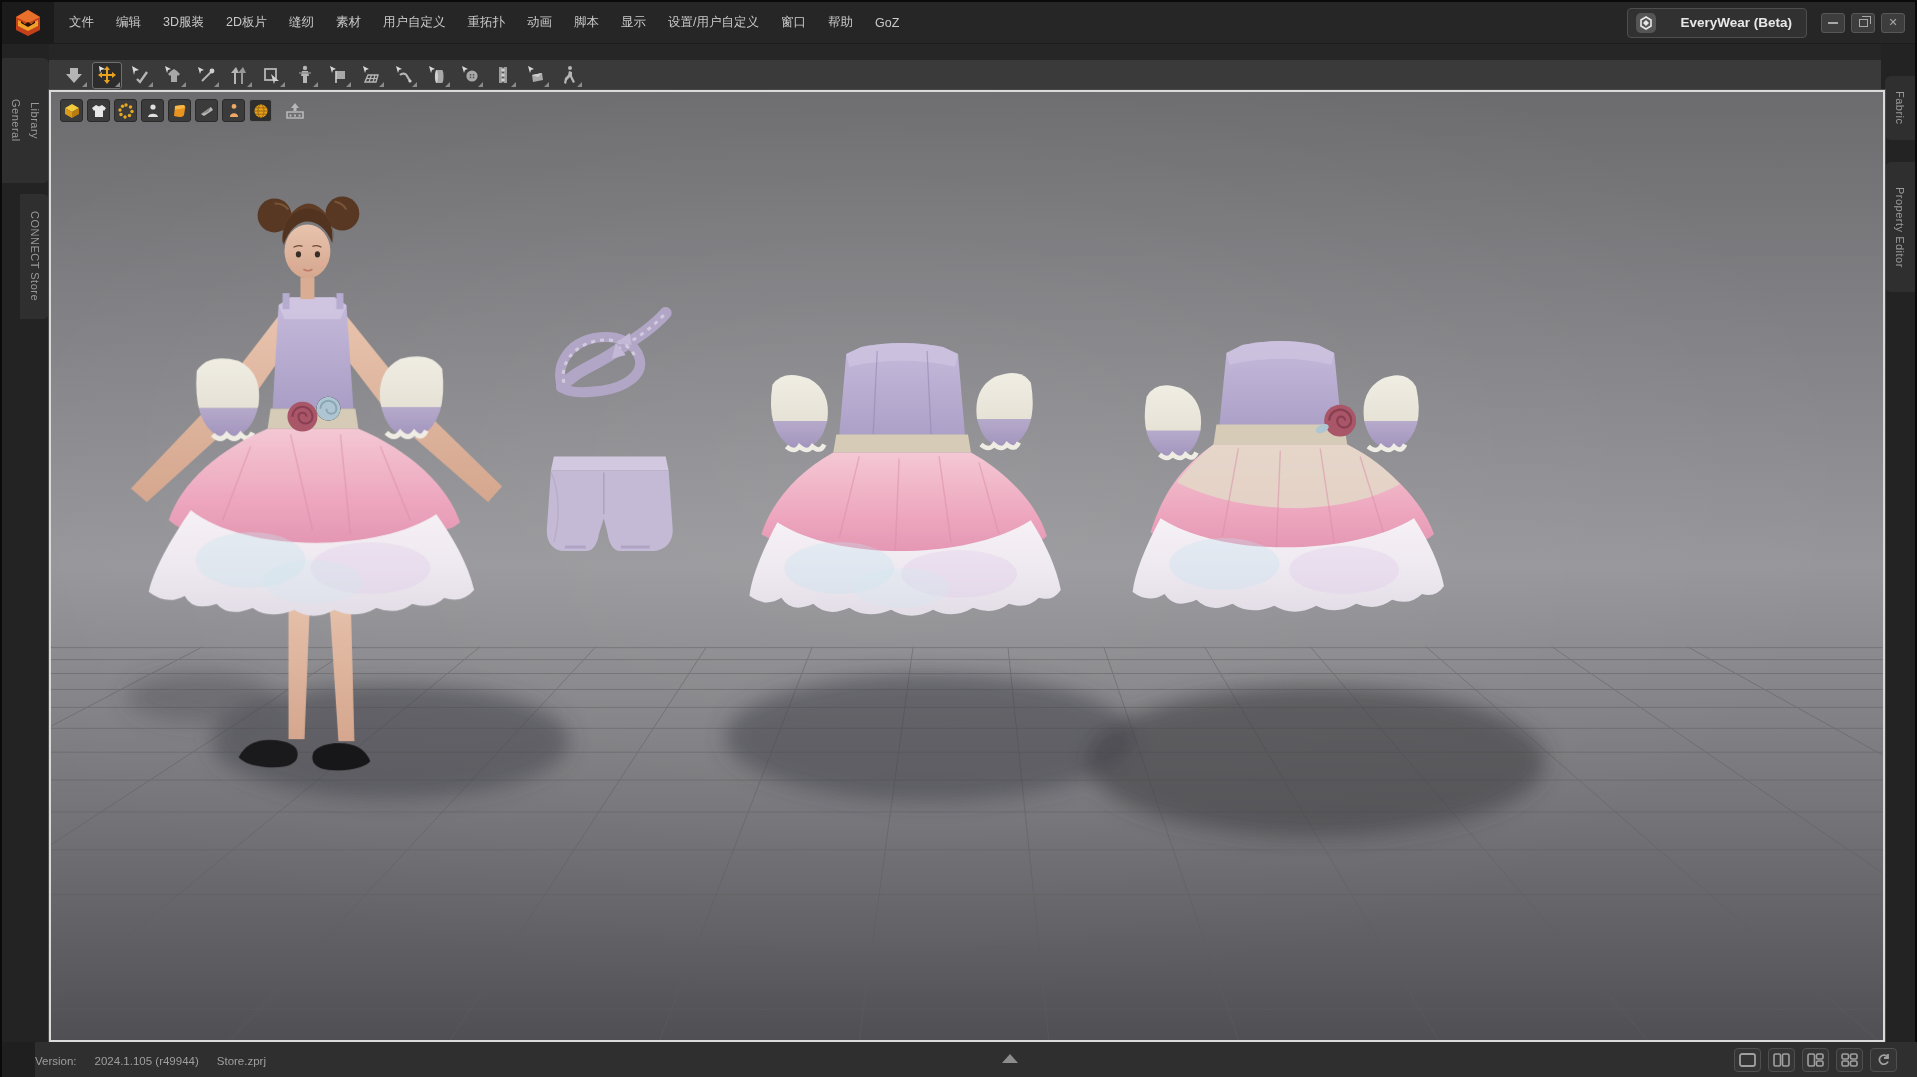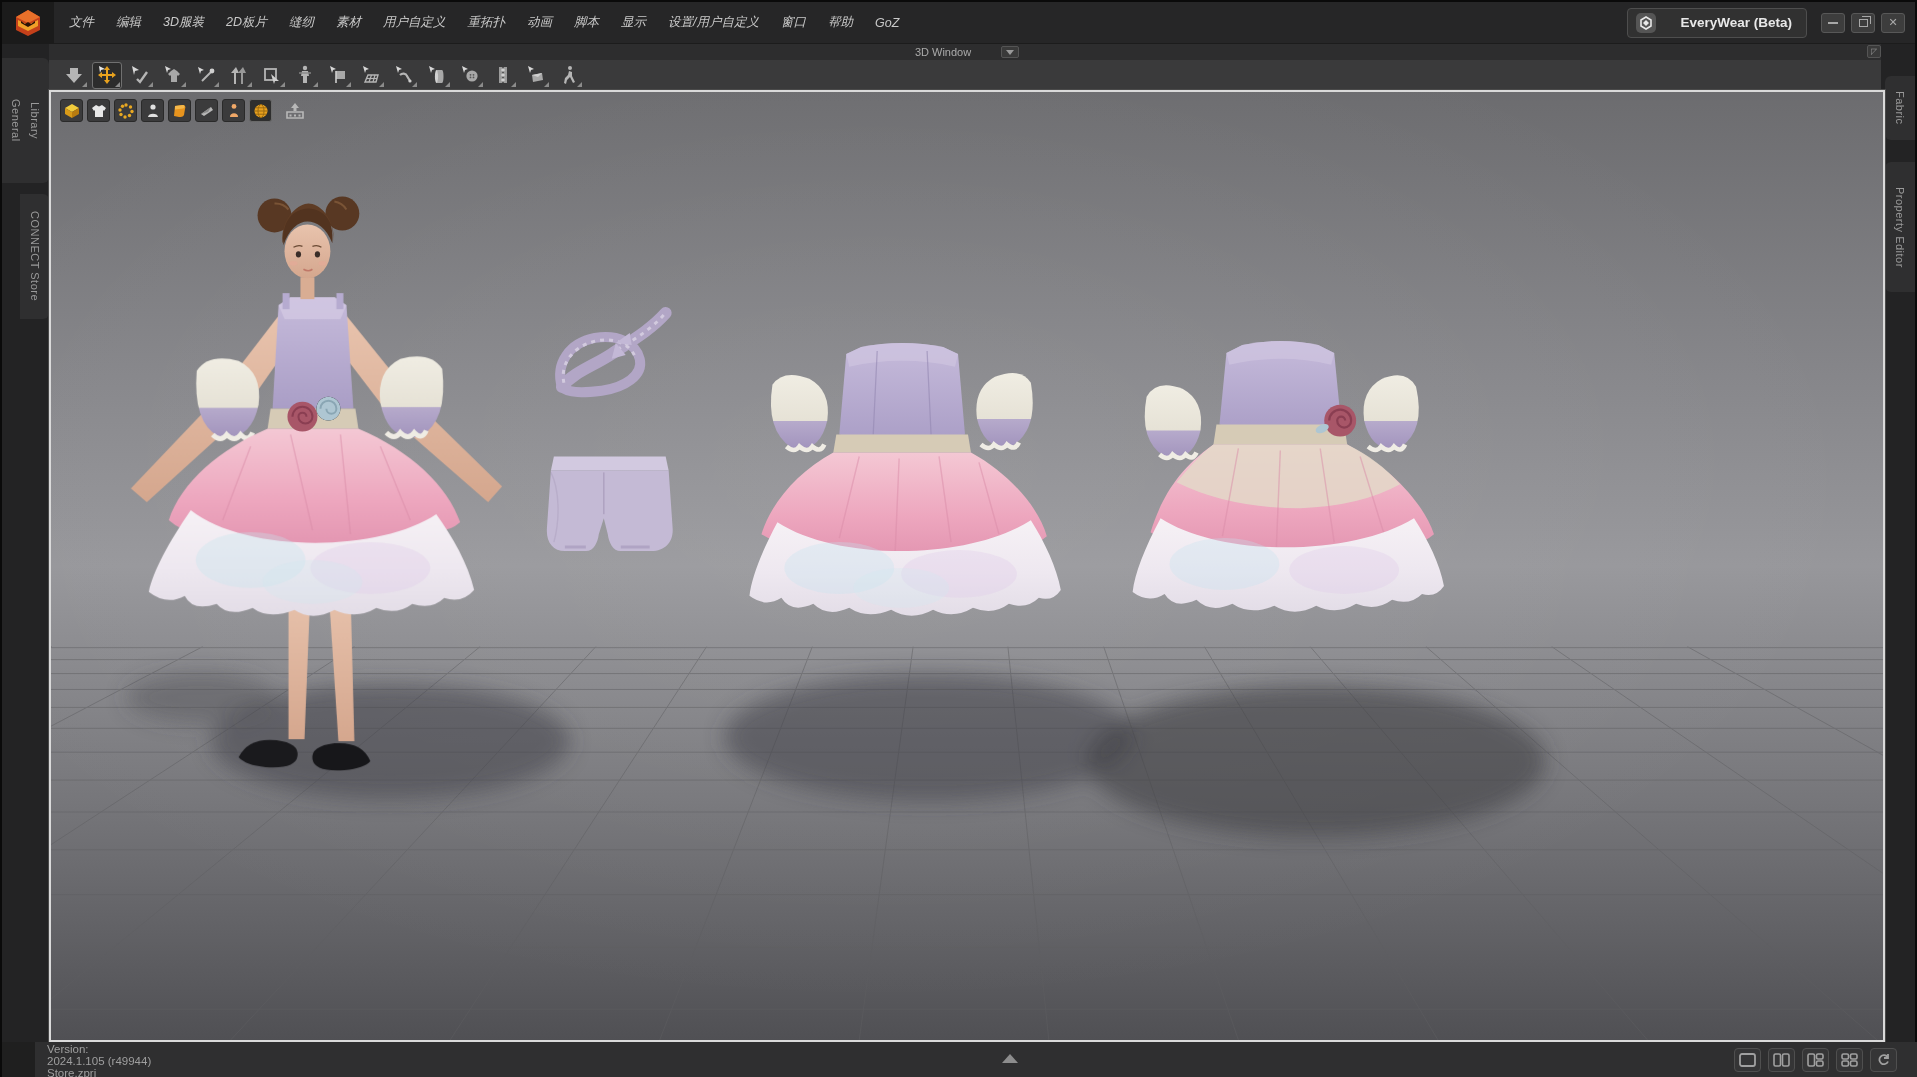--- a/index.html
+++ b/index.html
@@ -5,21 +5,21 @@
   * { margin:0; padding:0; box-sizing:border-box; }
   html,body { width:1917px; height:1077px; background:#000; overflow:hidden;
               font-family:"Liberation Sans", sans-serif; }
   .window { position:absolute; left:0; top:0; width:1917px; height:1077px;
             background:#262627; border:2px solid #0a0a0a; }
 
   
   .menubar { position:absolute; left:0; top:0; width:100%; height:42px;
              background:#262627; display:flex; align-items:center; border-bottom:1px solid #1c1c1c; }
   .logo-block { width:52px; height:42px; background:#1b1b1b; display:flex; align-items:center; justify-content:center; }
-  .menu-items { display:flex; align-items:flex-end; height:100%; margin-left:4px;font-style:italic; }
+  .menu-items { display:flex; align-items:flex-end; height:100%; margin-left:4px; }
   .menu-item { color:#c9c9c9; font-size:12.5px; padding:0 11px; height:100%;
                display:flex; align-items:center; cursor:default; white-space:nowrap; }
   .menubar-spacer { flex:1; }
   .everywear-btn { display:flex; align-items:center; gap:24px; background:#313131;
                    border:1px solid #4e4e4e; border-radius:4px; height:30px; padding:0 14px 0 8px; margin-right:14px; }
   .everywear-badge { width:20px; height:20px; border-radius:5px; background:#555;
                      display:flex; align-items:center; justify-content:center; }
   .everywear-label { color:#e8e8e8; font-size:13.5px; font-weight:bold; }
   .win-controls { display:flex; gap:6px; margin-right:10px; }
   .win-btn { width:24px; height:20px; background:#3d3d3d; border:1px solid #585858; border-radius:3px;
@@ -69,21 +69,21 @@
   .mini-toolbar { position:absolute; left:9px; top:7px; display:flex; gap:4px; align-items:center; }
   .mini-btn { width:23px; height:23px; background:#3b3b3c; border:1px solid #2a2a2a; border-radius:3px;
               display:flex; align-items:center; justify-content:center; }
   .mini-btn.selected { background:#2e2e2e; border-color:#6a6a6a; }
   .mini-plain { width:26px; height:23px; display:flex; align-items:center; justify-content:center; margin-left:6px; }
 
   
   .statusbar { position:absolute; left:0; top:1040px; width:1917px; height:37px; background:#2f2f30;
                display:flex; align-items:center; }
   .status-corner { width:33px; height:37px; background:#1f1f1f; }
-  .status-text { display:flex; margin-left:12px; color:#9f9f9f; font-size:11.5px;flex-direction:column; }
+  .status-text { display:flex; gap:18px; color:#9f9f9f; font-size:11.5px; }
   .expand-tri { position:absolute; left:1000px; top:12px; width:0; height:0;
                 border-left:8px solid transparent; border-right:8px solid transparent;
                 border-bottom:9px solid #8d8d8d; }
   .layout-btns { position:absolute; right:22px; top:6px; display:flex; gap:7px; }
   .layout-btn { width:27px; height:24px; background:#353536; border:1px solid #4f4f4f; border-radius:4px;
                 display:flex; align-items:center; justify-content:center; }
 </style>
 </head>
 <body>
 
@@ -131,27 +131,20 @@
         </div>
       <div class="win-btn">
           <span class="restore-glyph"></span>
         </div>
       <div class="win-btn">
           <span>✕</span>
         </div>
     </div>
   </div>
 
-  <div class="vp-header">
-    <span class="vp-title">3D Window</span>
-    <span class="vp-dd-btn">
-        <span class="dd-caret"></span>
-      </span>
-    <span class="pane-expand">◸</span>
-  </div>
 
   <div class="toolbar">
     <div class="tool">
       <svg width="20" height="20" viewBox="0 0 20 20">
           <path d="M6,3 L14,3 L14,9 L18,9 L10,18 L2,9 L6,9 Z" fill="#b5b5b5"></path>
         </svg>
         <span class="corner"></span>
     </div>
     <div class="tool selected">
       <svg width="20" height="20" viewBox="0 0 20 20">

